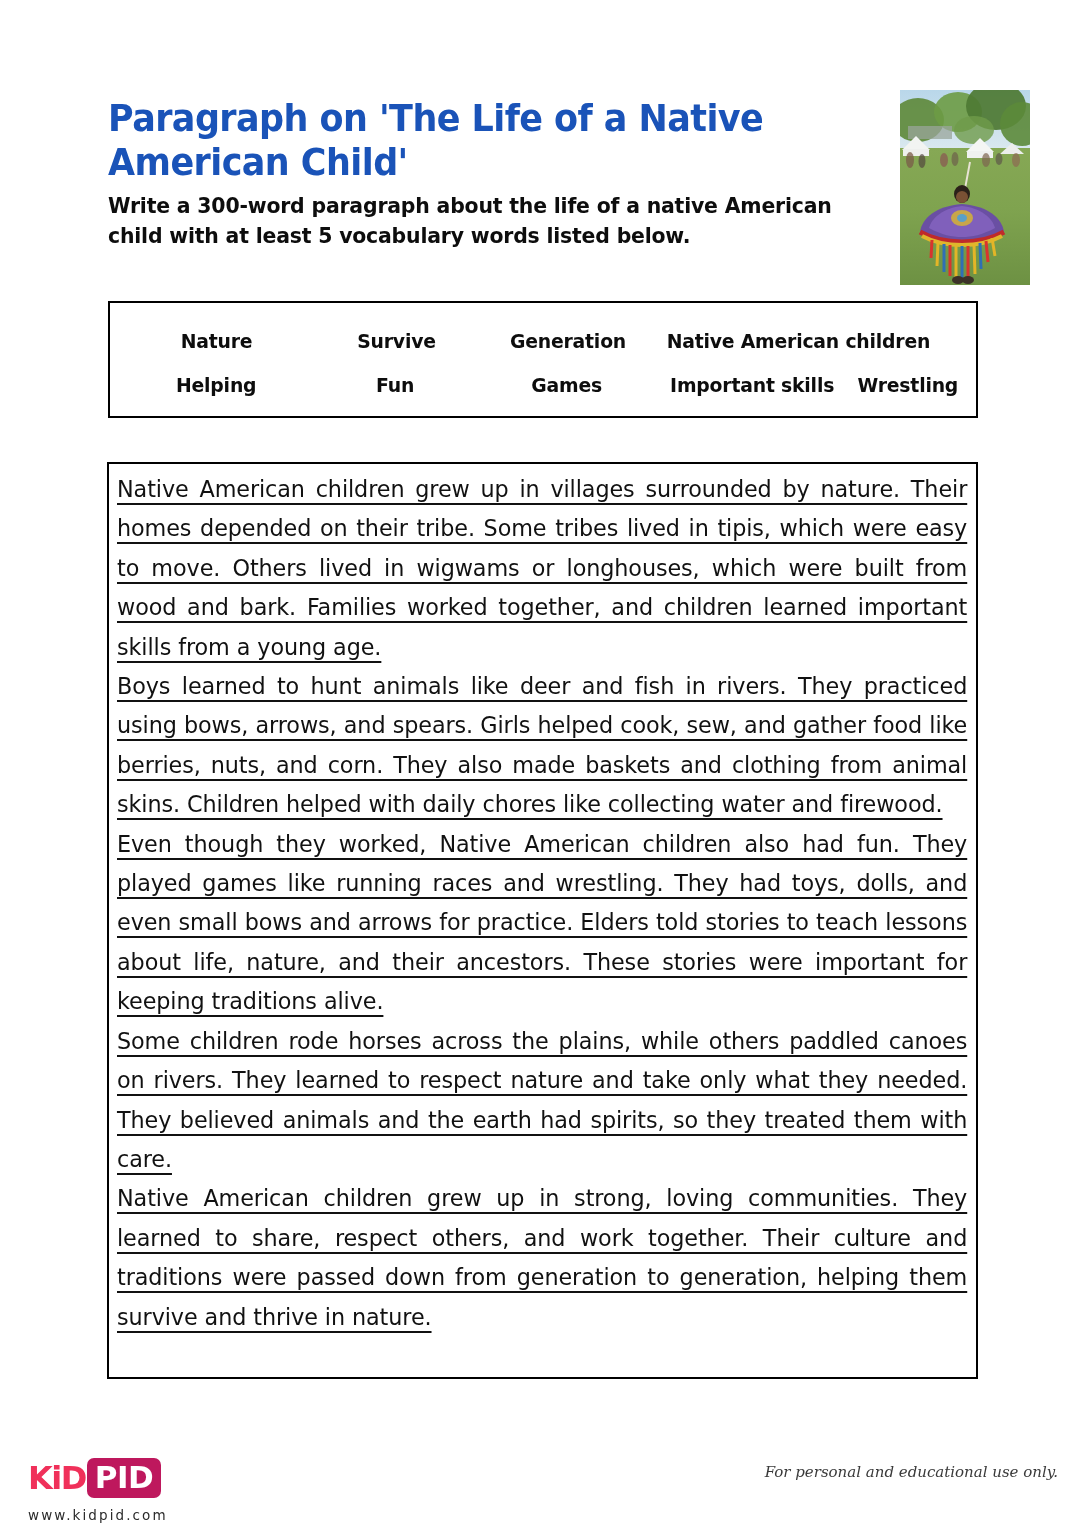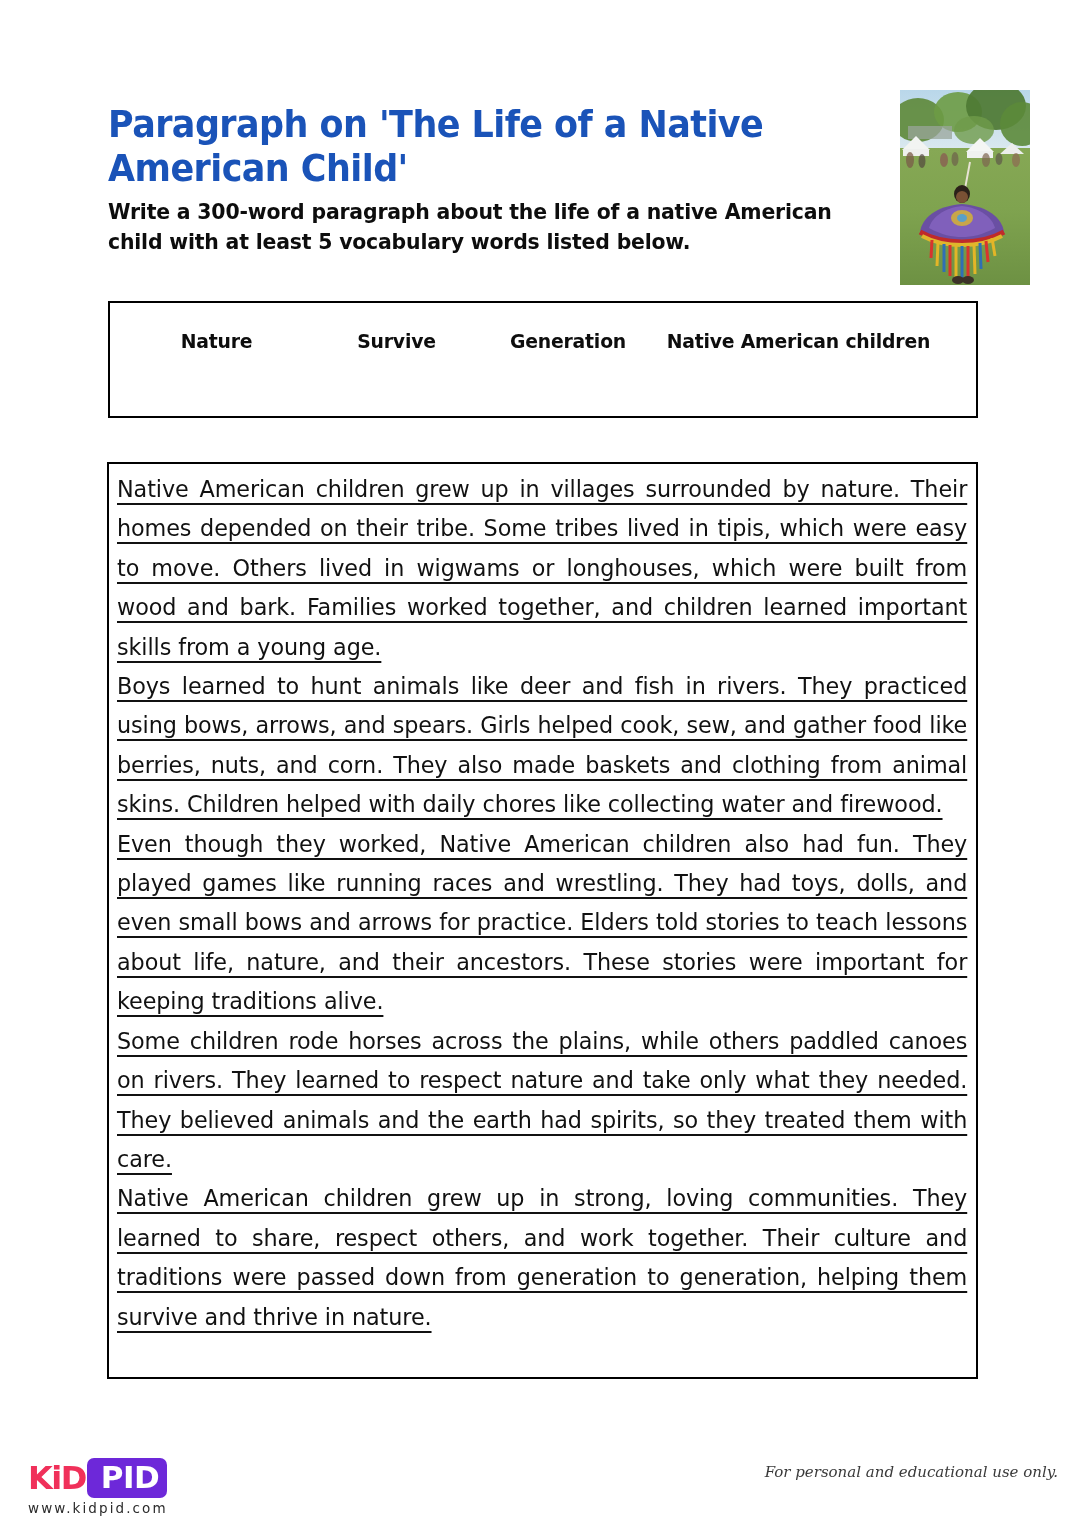--- a/index.html
+++ b/index.html
@@ -10,21 +10,21 @@
     background: #ffffff;
     font-family: "Liberation Sans", sans-serif;
     position: relative;
     overflow: hidden;
   }
 
   
   .header {
     position: absolute;
     left: 108px;
-    top: 102px;
+    top: 96px;
     width: 780px;
   }
   .worksheet-title {
     font-family: "DejaVu Sans", sans-serif;
     font-weight: 700;
     font-size: 38px;
     line-height: 1.17;
     letter-spacing: -0.6px;
     color: #1A53B8;
     margin: 0 0 6px 0;
@@ -145,32 +145,33 @@
     line-height: 1;
     color: #F0305A;
     letter-spacing: -1.5px;
   }
   .logo-pid {
     font-family: "DejaVu Sans", sans-serif;
     font-weight: 700;
     font-size: 31px;
     line-height: 1;
     color: #ffffff;
-    background: #6d28d9;
+    background: #be185d;
     border-radius: 7px;
-    padding: 4px 8px 5px 14px;
+    padding: 4px 8px 5px 8px;
     letter-spacing: -0.5px;
     margin-left: 1px;
   }
   .logo-url {
     font-family: "DejaVu Sans", sans-serif;
     font-weight: 400;
     font-size: 13.5px;
     color: #2b2b2b;
     letter-spacing: 2.1px;
+    margin-top: 7px;
   }
 
   .footer-notice {
     position: absolute;
     right: 28px;
     top: 1461px;
     text-align: right;
     font-family: "DejaVu Serif", serif;
     font-size: 15px;
     line-height: 1.55;
@@ -260,20 +261,27 @@
   </svg>
 </div>
 
 <div class="vocab-box">
   <div class="vocab-row row-1">
     <div class="vocab-word c0">Nature</div>
     <div class="vocab-word c1">Survive</div>
     <div class="vocab-word c2">Generation</div>
     <div class="vocab-word c3">Native American children</div>
   </div>
+  <div class="vocab-row row-2">
+    <div class="vocab-word c0">Helping</div>
+    <div class="vocab-word c1">Fun</div>
+    <div class="vocab-word c2">Games</div>
+    <div class="vocab-word c3">Important skills</div>
+    <div class="vocab-word c4">Wrestling</div>
+  </div>
 </div>
 
 <div class="answer-box">
   <p class="answer-paragraph">Native American children grew up in villages surrounded by nature. Their homes depended on their tribe. Some tribes lived in tipis, which were easy to move. Others lived in wigwams or longhouses, which were built from wood and bark. Families worked together, and children learned important skills from a young age.</p>
   <p class="answer-paragraph">Boys learned to hunt animals like deer and fish in rivers. They practiced using bows, arrows, and spears. Girls helped cook, sew, and gather food like berries, nuts, and corn. They also made baskets and clothing from animal skins. Children helped with daily chores like collecting water and firewood.</p>
   <p class="answer-paragraph">Even though they worked, Native American children also had fun. They played games like running races and wrestling. They had toys, dolls, and even small bows and arrows for practice. Elders told stories to teach lessons about life, nature, and their ancestors. These stories were important for keeping traditions alive.</p>
   <p class="answer-paragraph">Some children rode horses across the plains, while others paddled canoes on rivers. They learned to respect nature and take only what they needed. They believed animals and the earth had spirits, so they treated them with care.</p>
   <p class="answer-paragraph">Native American children grew up in strong, loving communities. They learned to share, respect others, and work together. Their culture and traditions were passed down from generation to generation, helping them survive and thrive in nature.</p>
 </div>
 

